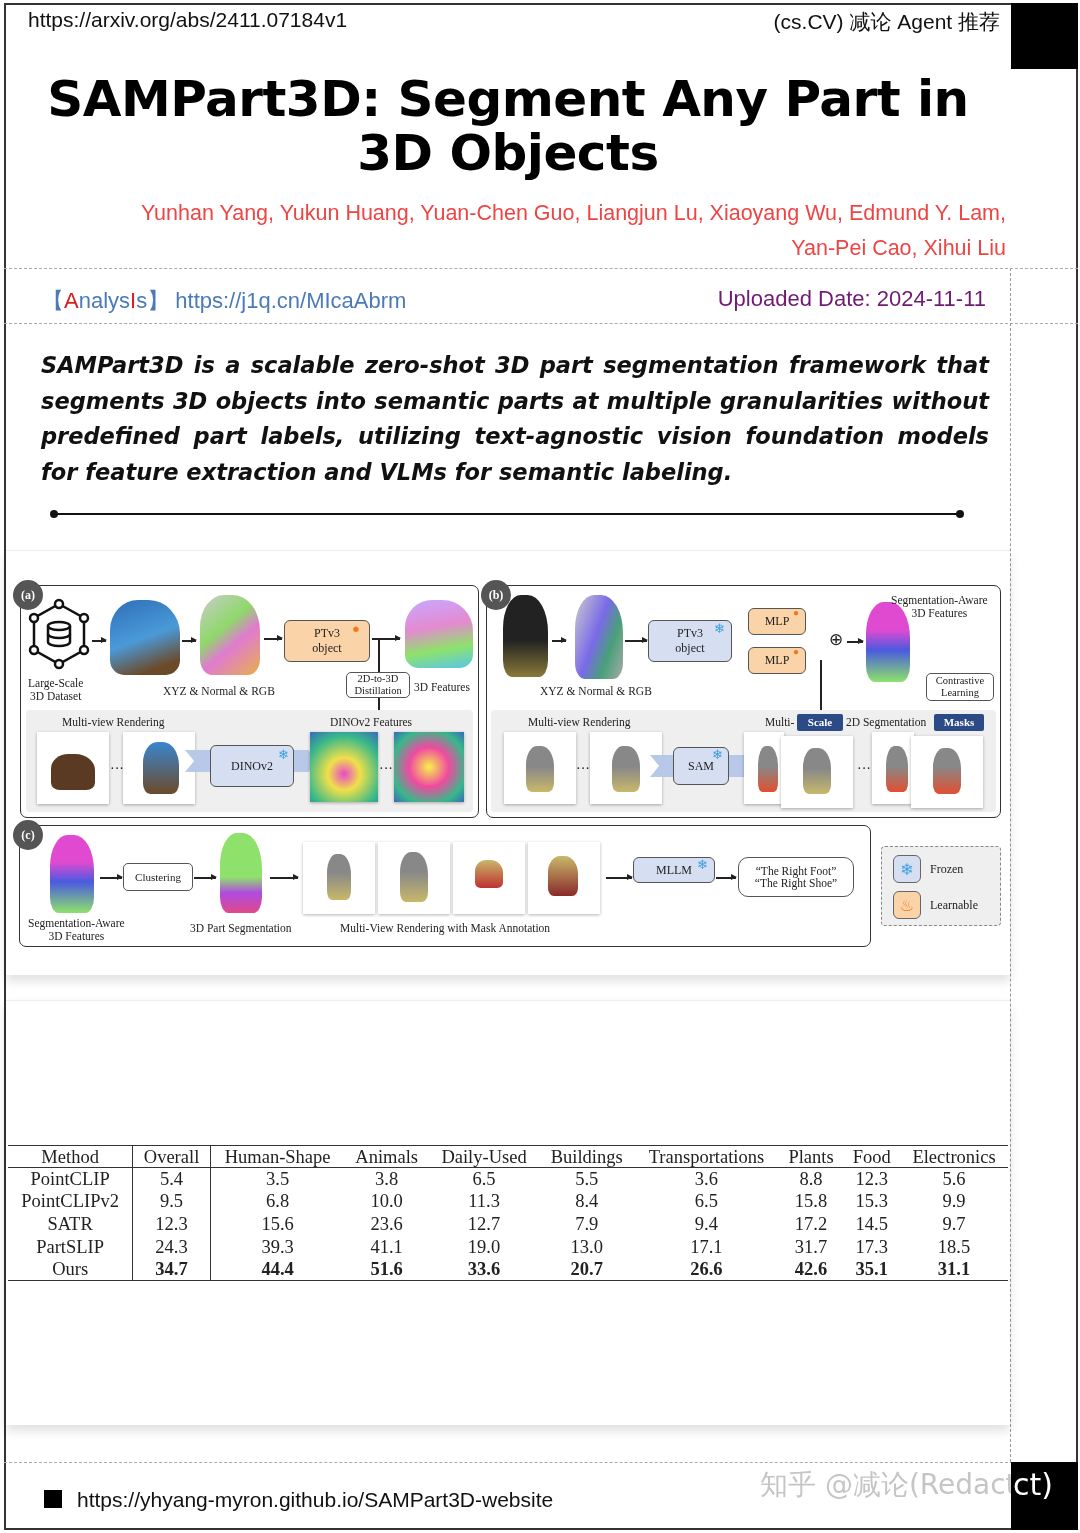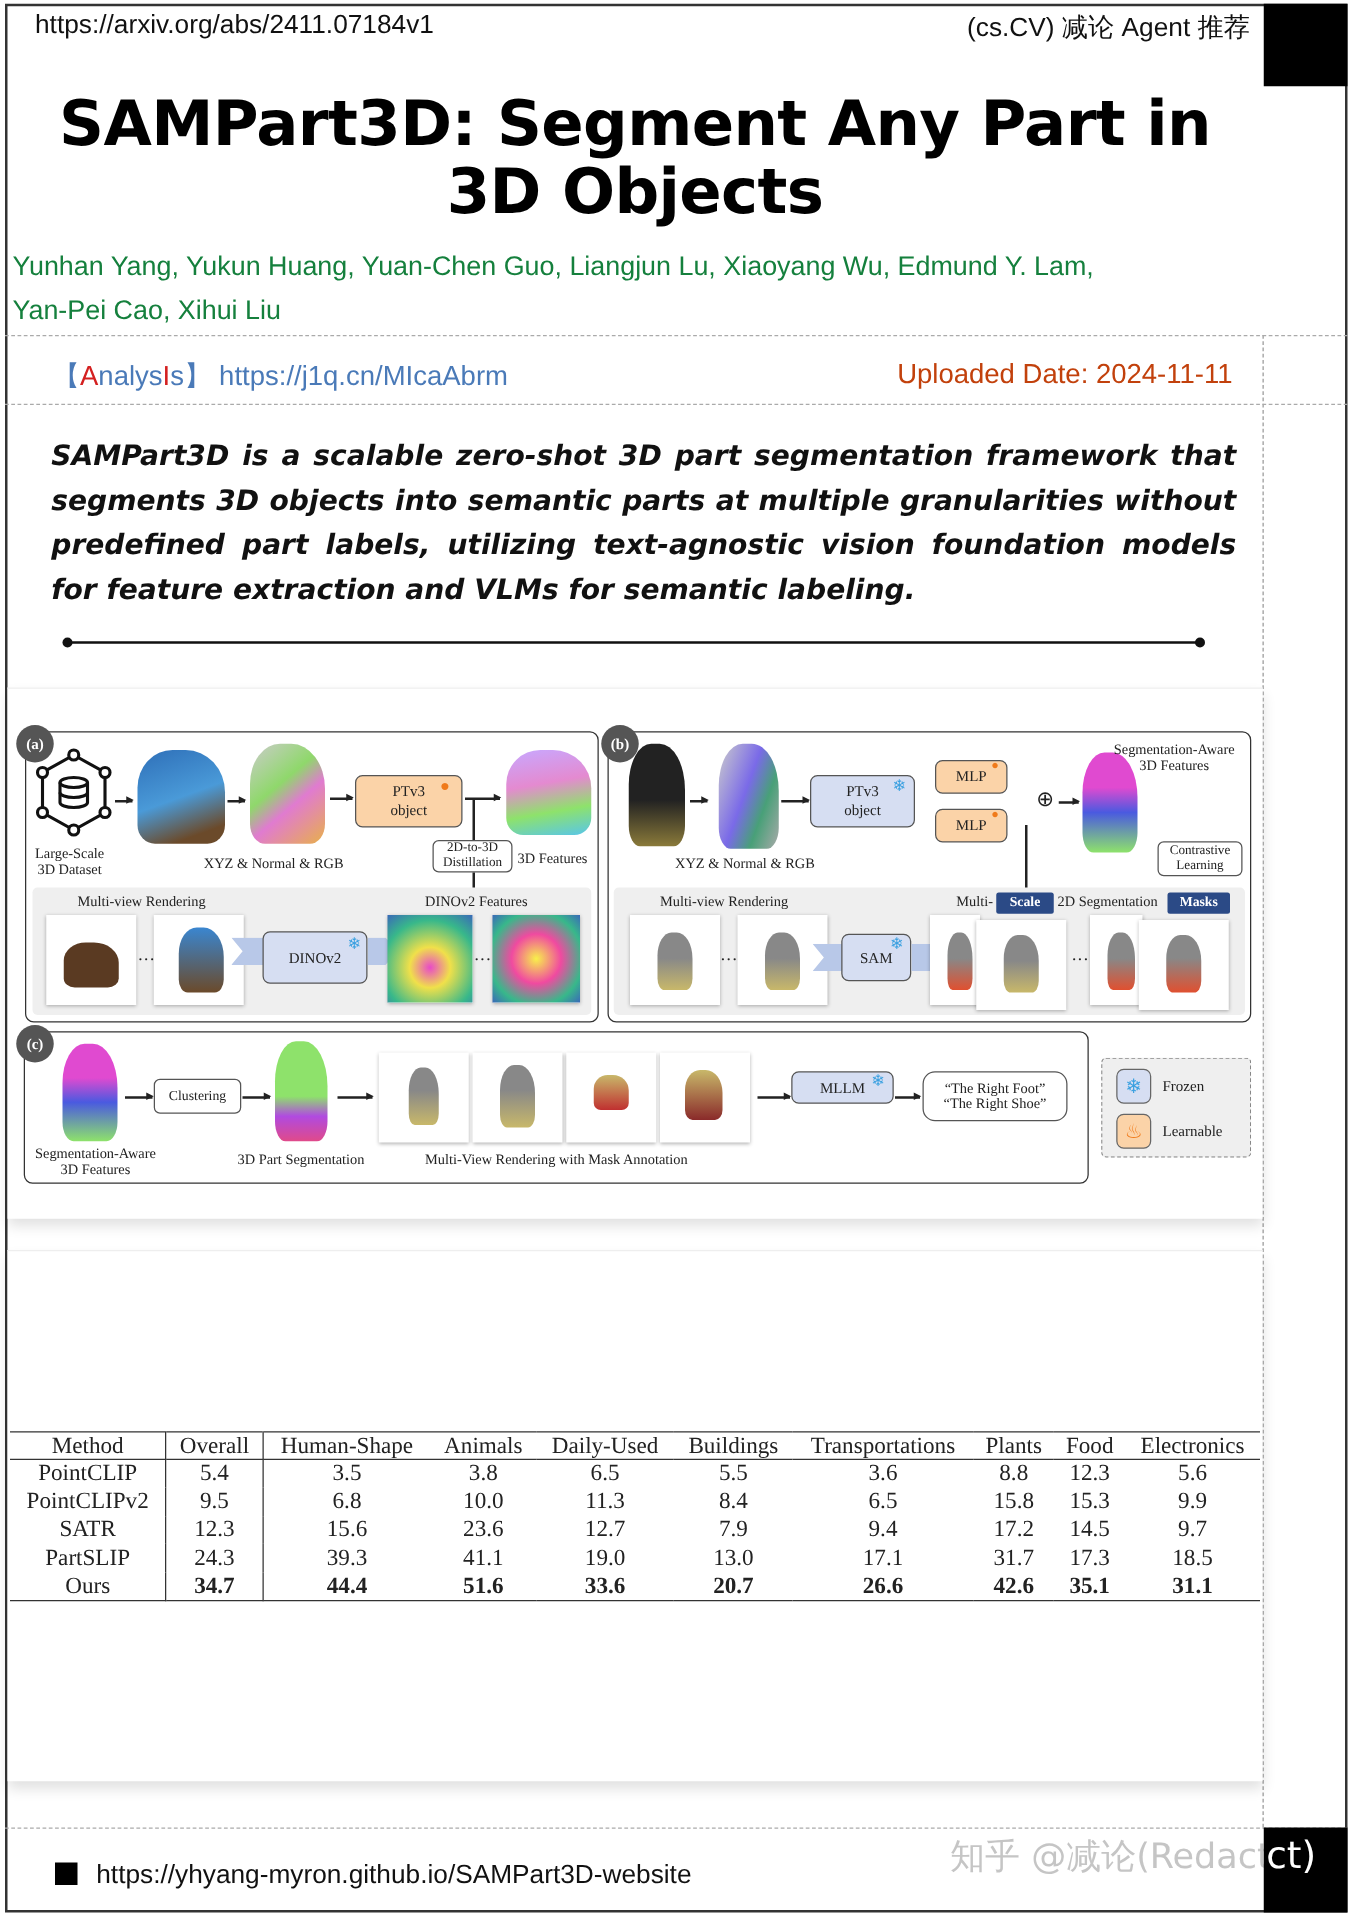--- a/index.html
+++ b/index.html
@@ -8,27 +8,27 @@
 
     .frame { position: absolute; left: 4px; top: 3px; width: 1074px; height: 1527px; border: 2px solid #333; }
     .black-tab-top { position: absolute; left: 1011px; top: 3px; width: 67px; height: 66px; background: #000; }
     .black-tab-bottom { position: absolute; left: 1011px; top: 1462px; width: 67px; height: 68px; background: #000; color: #fff; font-family: "DejaVu Sans", sans-serif; font-size: 30px; line-height: 46px; padding-left: 2px; }
     .right-rule { position: absolute; left: 1010px; top: 268px; height: 1194px; border-left: 1px dashed #999; }
 
     .top-url { position: absolute; left: 28px; top: 8px; font-size: 21px; color: #111; }
     .top-tag { position: absolute; right: 80px; top: 8px; font-size: 21px; color: #111; text-align: right; }
 
     .title { position: absolute; left: 10px; top: 72px; width: 996px; text-align: center; font-family: "DejaVu Sans", sans-serif; font-weight: bold; font-size: 50px; line-height: 54px; color: #000; letter-spacing: -0.5px; }
-    .authors { position: absolute; left: 10px; top: 196px; width: 996px; text-align: left; font-size: 21.5px; line-height: 35px; color: #15803d; }
+    .authors { position: absolute; left: 10px; top: 196px; width: 996px; text-align: right; font-size: 21.5px; line-height: 35px; color: #ef4444; }
 
     .hr-dotted { position: absolute; left: 4px; width: 1074px; border-top: 1px dashed #aaa; }
 
     .analysis { position: absolute; left: 42px; top: 286px; font-size: 22px; color: #4a7ab8; }
     .analysis .red { color: #d42020; }
-    .upload { position: absolute; right: 94px; top: 286px; font-size: 22px; color: #c2410c; }
+    .upload { position: absolute; right: 94px; top: 286px; font-size: 22px; color: #701a75; }
 
     .abstract { position: absolute; left: 41px; top: 348px; width: 948px; font-family: "DejaVu Sans", sans-serif; font-style: italic; font-weight: bold; font-size: 22.5px; line-height: 35.5px; text-align: justify; color: #111; }
 
     .divider-line { position: absolute; left: 54px; top: 513px; width: 906px; height: 2px; background: #111; }
     .divider-dot { position: absolute; top: 510px; width: 8px; height: 8px; border-radius: 50%; background: #111; }
 
     .card { position: absolute; left: 6px; width: 1004px; background: #fff; box-shadow: 0 6px 10px rgba(0,0,0,0.12); }
     .card-fig { top: 550px; height: 425px; border-top: 1px solid #eee; }
     .card-table { top: 1000px; height: 425px; border-top: 1px solid #eee; }
 
@@ -137,21 +137,21 @@
       <div>2D-to-3D</div>
       <div>Distillation</div>
     </div>
 </div>
 <div class="vline" style="left:378px; top:698px; height:18px;"></div>
 <div class="blob" style="left:405px; top:600px; width:68px; height:68px; background:linear-gradient(170deg,#c8a8ff,#e48ad0 40%,#8ee26b 70%,#58c6ea);"></div>
 <div class="fig-text" style="left:414px; top:681px;">3D Features</div>
 
 <div class="gray-strip" style="left:26px; top:710px; width:447px; height:102px;"></div>
 <div class="fig-text" style="left:62px; top:716px;">Multi-view Rendering</div>
-<div class="fig-text" style="left:340px; top:716px;">DINOv2 Features</div>
+<div class="fig-text" style="left:330px; top:716px;">DINOv2 Features</div>
 <div class="thumb" style="left:37px; top:732px; width:72px; height:72px;">
     <div class="blob" style="left:14px; top:22px; width:44px; height:36px; background:#5a3a22;"></div>
   </div>
 <div class="fig-text" style="left:110px; top:762px; font-size:14px;">···</div>
 <div class="thumb" style="left:123px; top:732px; width:72px; height:72px;">
     <div class="blob" style="left:20px; top:10px; width:36px; height:52px; background:linear-gradient(#3a86d0,#6b4a2a);"></div>
   </div>
 <div style="position:absolute; left:185px; top:750px; width:26px; height:22px; background:#b8c8e8; clip-path:polygon(0 0,100% 0,100% 100%,0 100%,35% 50%);"></div>
 <div class="box-blue" style="left:210px; top:745px; width:84px; height:42px;">DINOv2</div>
 <span class="icon-mini" style="left:278px; top:748px; color:#3aa0e0;">❄</span>

